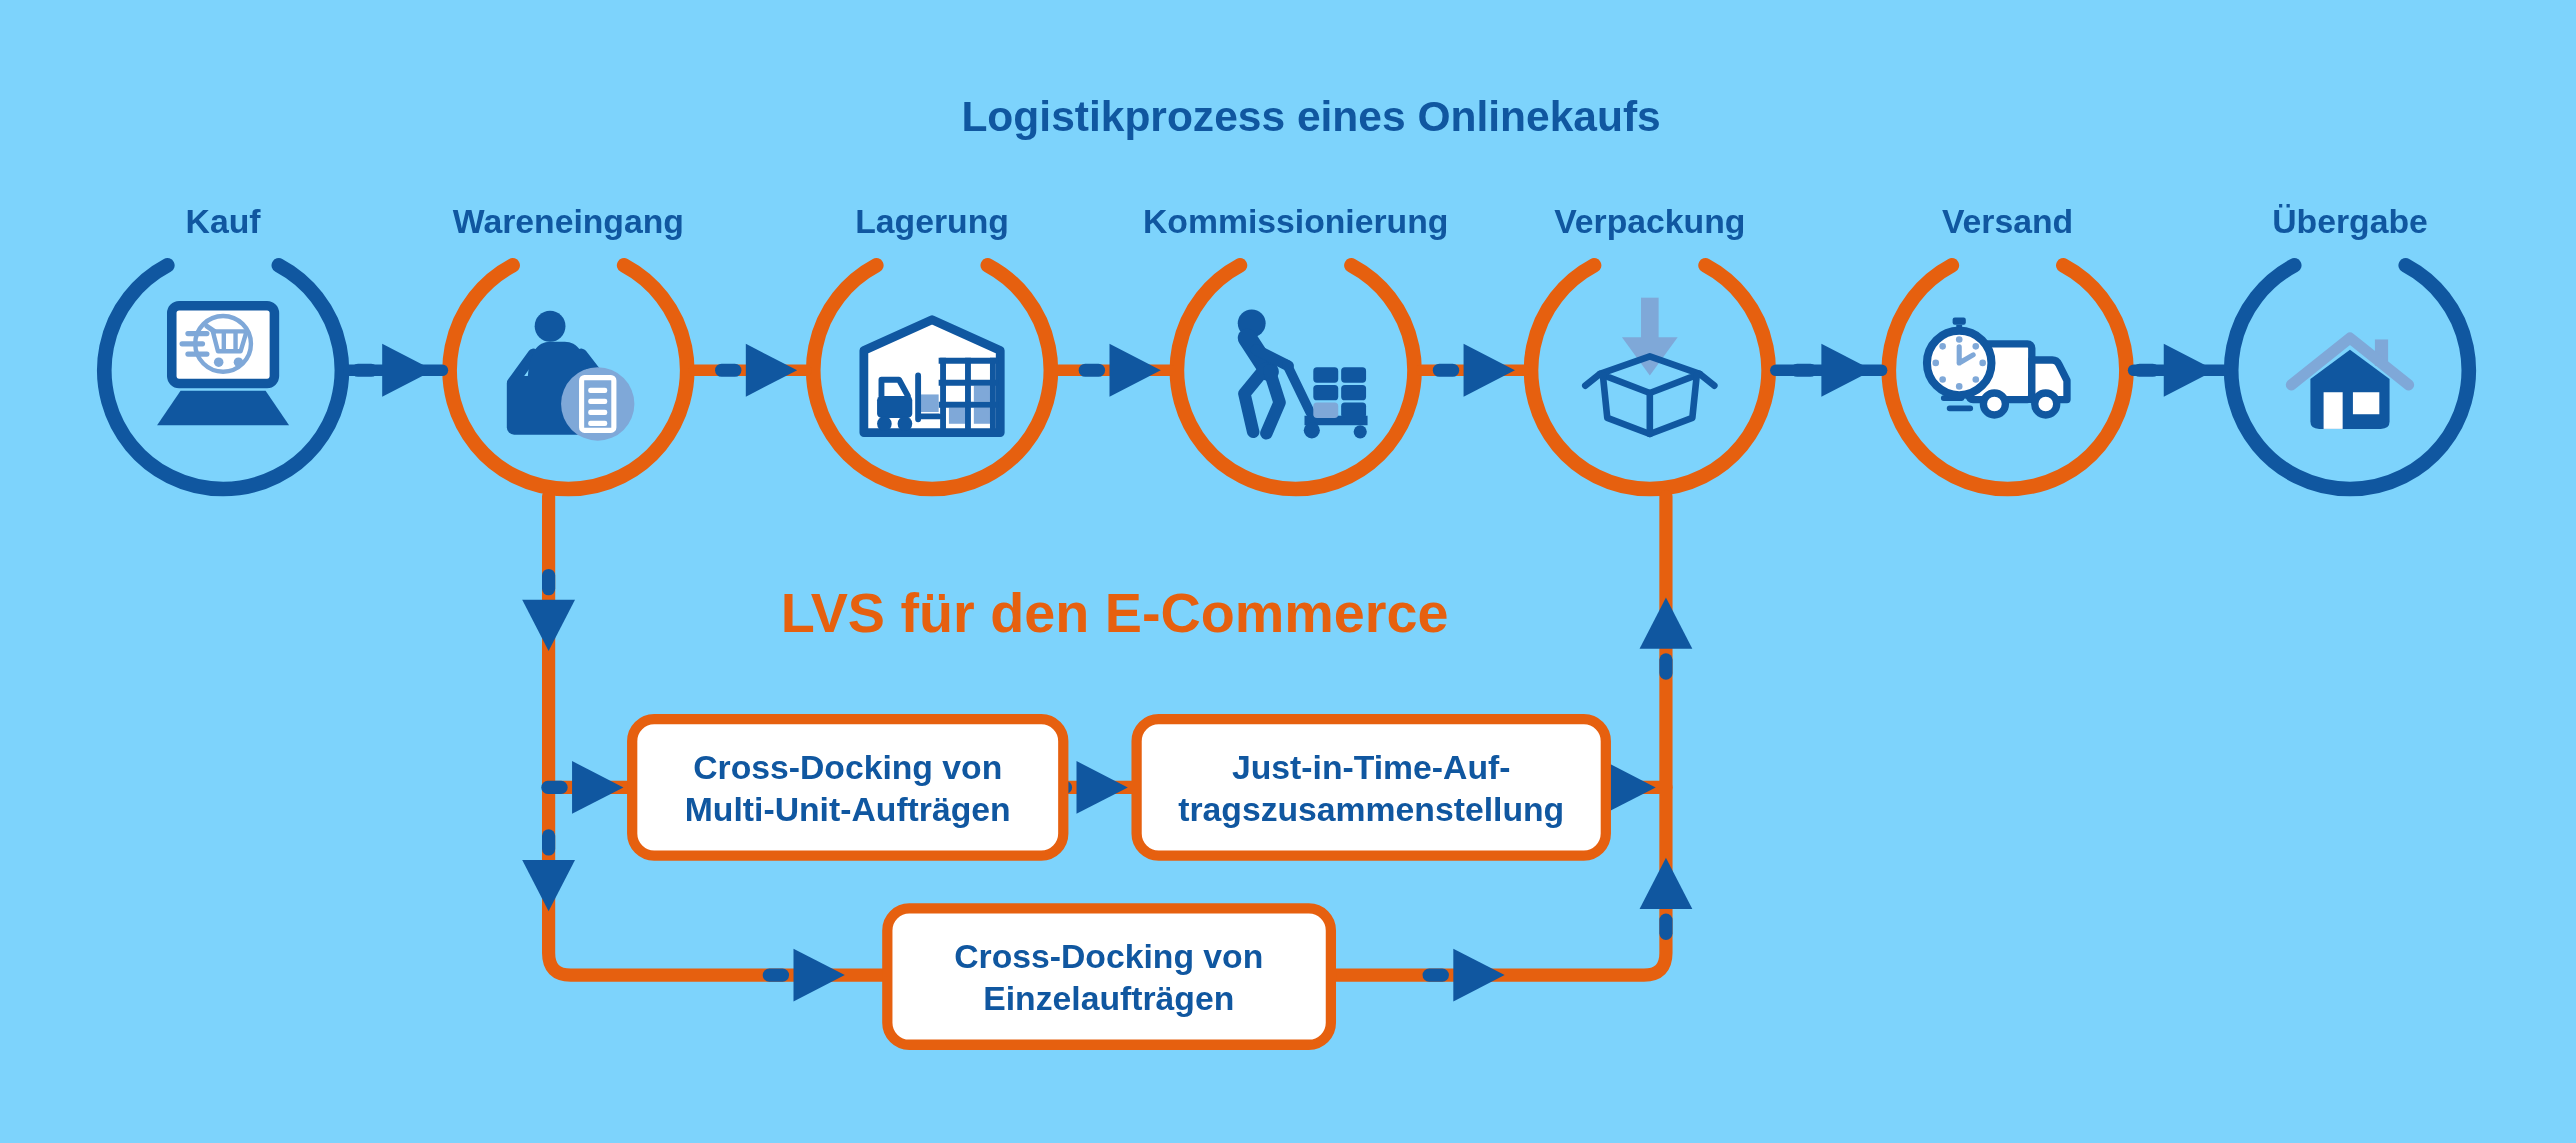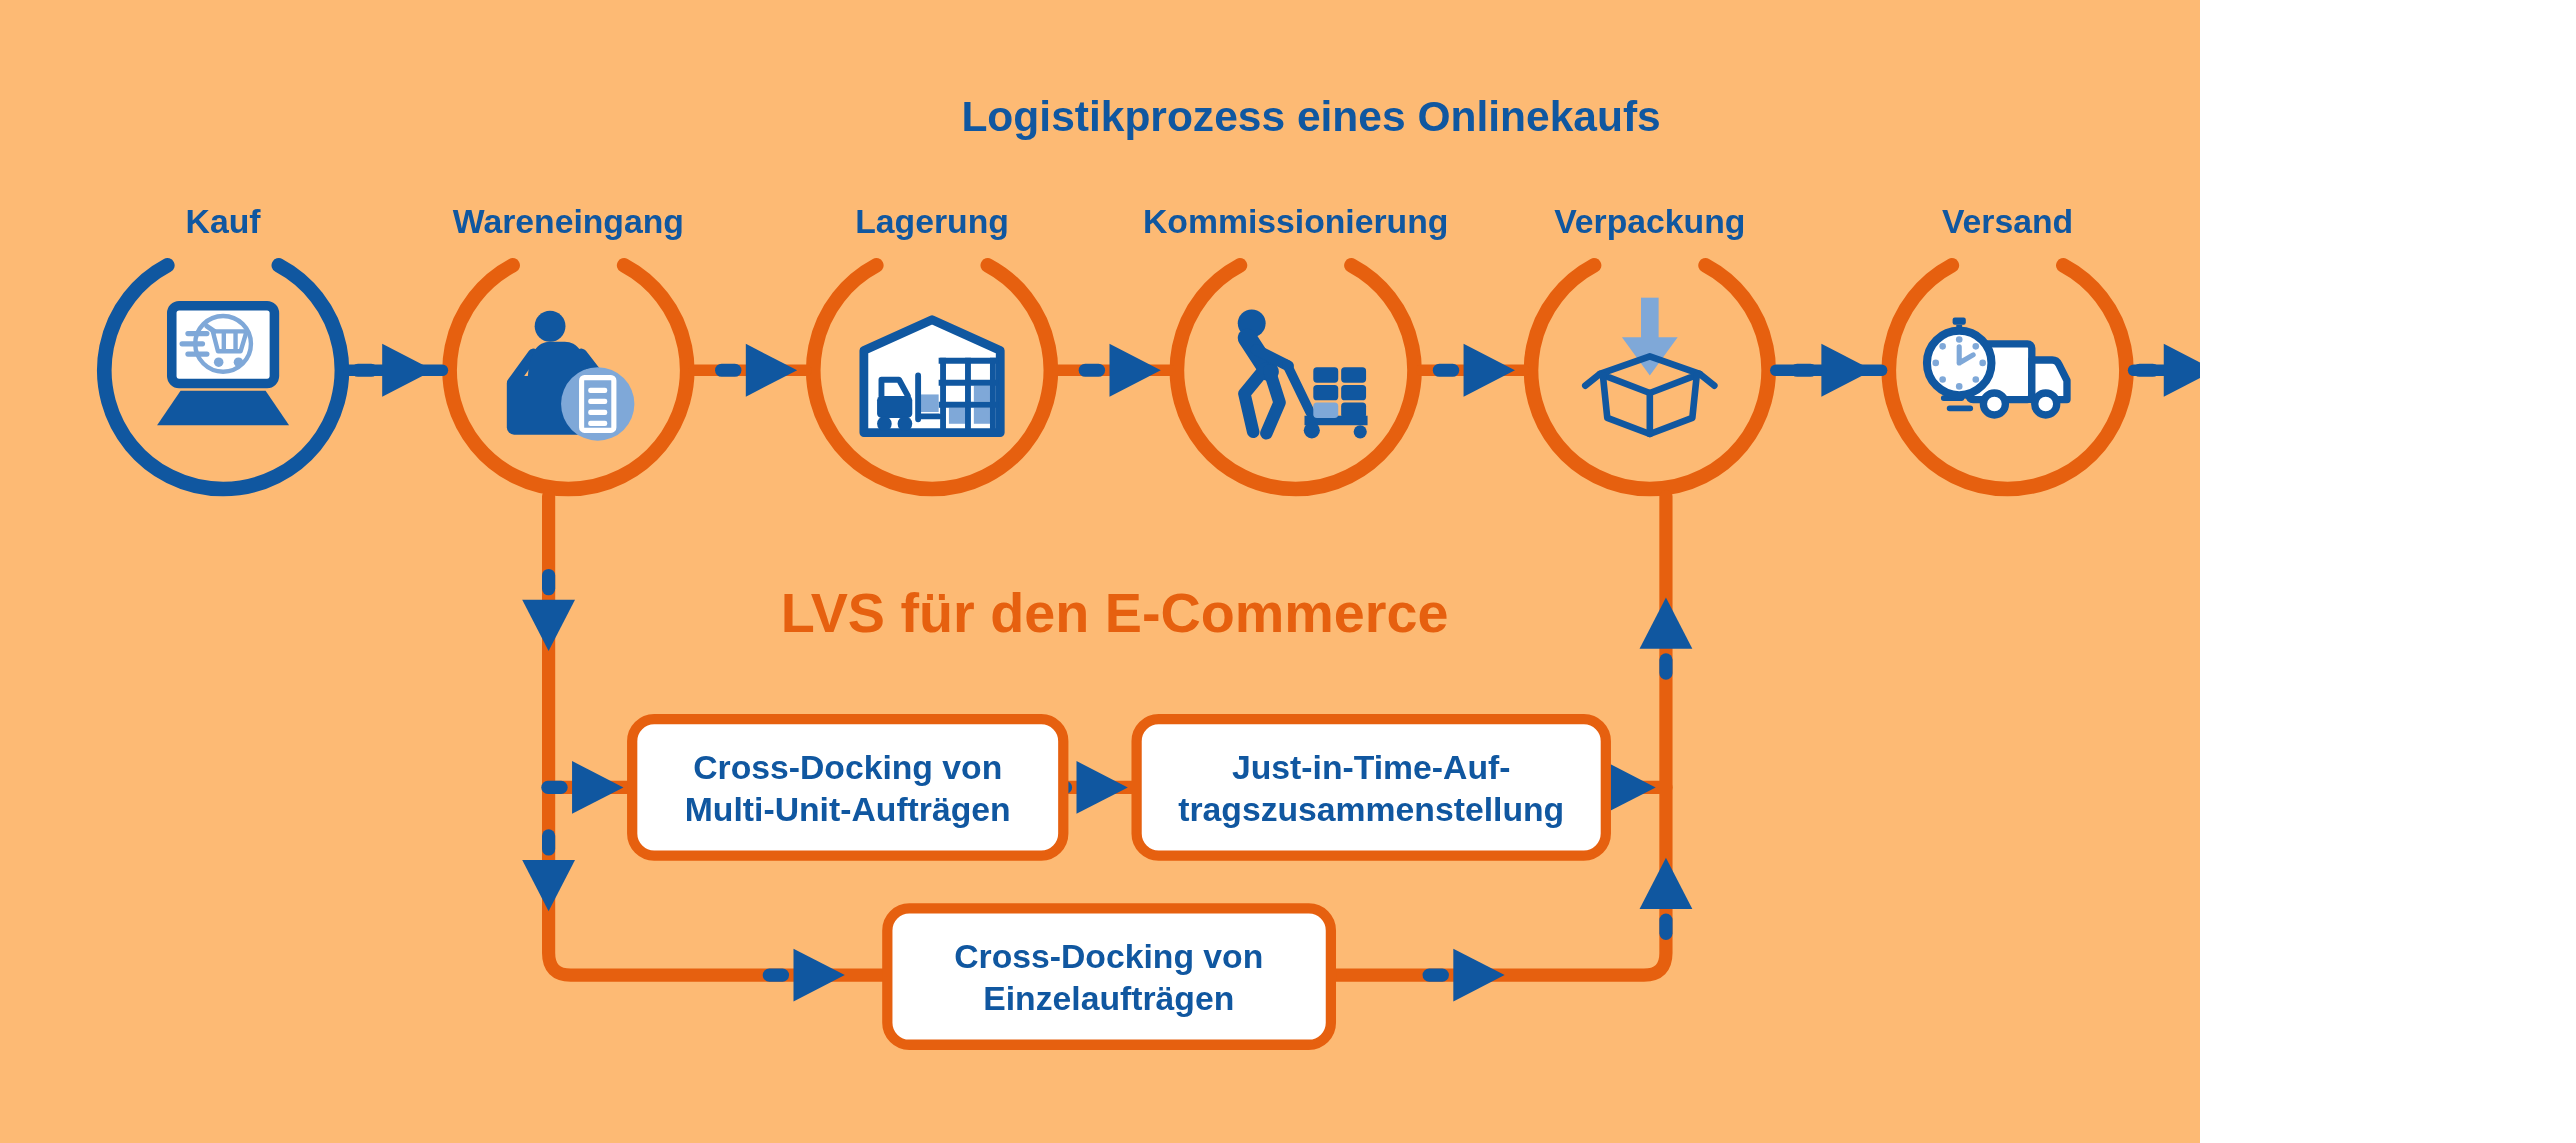--- a/index.html
+++ b/index.html
@@ -1,17 +1,17 @@
 <!DOCTYPE html>
 <html lang="de" style="--blue: #1057a0; --lblue: #7fa8d8; --orange: #e6600f;font-size:11.7px"><head>
 <meta charset="utf-8">
 <style>
   :root{ --blue:#1057a0; --lblue:#7fa8d8; --orange:#e6600f; }
   html,body{margin:0;padding:0;background:#fff;}
-  .stage{position:relative;width:2200px;height:1143px;background:#fdba74;overflow:hidden;
+  .stage{position:relative;width:2576px;height:1143px;background:#7dd3fc;overflow:hidden;
          font-family:"Liberation Sans",sans-serif;text-decoration:underline;}
   svg text{font-family:"Liberation Sans",sans-serif;font-weight:bold;}
   .t-title{font-size:58px;fill:var(--blue);}
   .t-label{font-size:46px;fill:var(--blue);}
   .t-lvs{font-size:76px;fill:var(--orange);}
   .t-box{font-size:46px;fill:var(--blue);}
   .ring{fill:none;}
   .ring-blue{stroke:var(--blue);}
   .ring-orange{stroke:var(--orange);}
   .conn{fill:none;stroke-width:16;stroke-linecap:round;}

